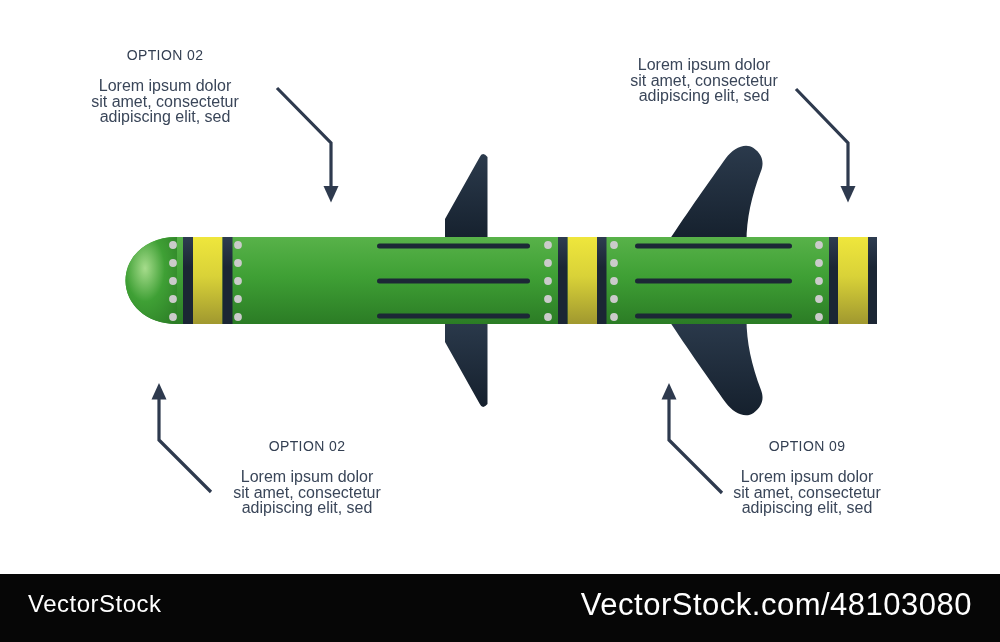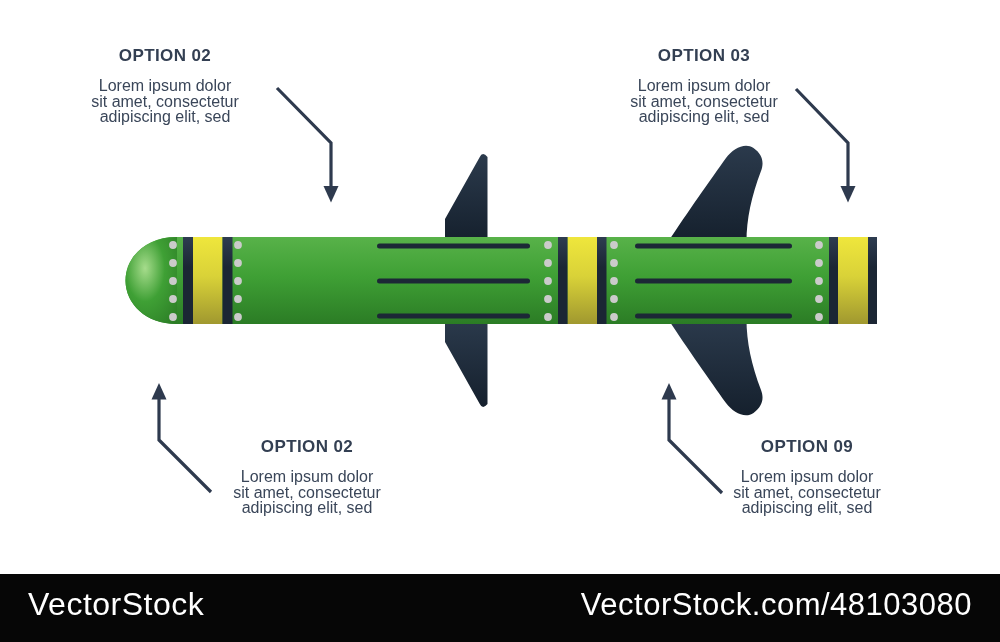--- a/index.html
+++ b/index.html
@@ -11,25 +11,25 @@
   }
   *{margin:0;padding:0;box-sizing:border-box;}
   body{font-family:"Liberation Sans",sans-serif;background:#888;}
   .stage{position:relative;width:1000px;height:642px;background:var(--bg);overflow:hidden;}
   .figure-svg{position:absolute;left:0;top:0;width:1000px;height:642px;}
   .option-block{position:absolute;width:240px;text-align:center;}
   .opt1{left:187px;top:436px;}
   .opt2{left:45px;top:45px;}
   .opt3{left:584px;top:45px;}
   .opt4{left:687px;top:436px;}
-  .option-title{font-size:17px;line-height:21px;font-weight:700;letter-spacing:.4px;color:var(--title);}
+  .option-title{font-size:14px;line-height:21px;font-weight:400;letter-spacing:.4px;color:var(--title);}
   .option-text{margin-top:12px;font-size:16px;line-height:15.5px;color:var(--body-text);}
   .watermark-bar{position:absolute;left:0;top:574px;width:1000px;height:68px;background:var(--wm-bg);
     display:flex;align-items:center;justify-content:space-between;padding:0 28px;}
-  .wm-brand{color:var(--wm-text);font-size:32px;font-weight:500;letter-spacing:.5px;transform:translateY(-4px);}
+  .wm-brand{color:var(--wm-text);font-size:24px;font-weight:500;letter-spacing:.5px;transform:translateY(-4px);}
   .wm-ref{color:var(--wm-text);font-size:31px;font-weight:400;letter-spacing:.5px;transform:translateY(-3px);}
 </style>
 </head>
 <body>
 
 <div class="stage">
 
   <svg class="figure-svg" viewBox="0 0 1000 642">
     <defs>
       <linearGradient id="bodyGrad" x1="0" y1="0" x2="0" y2="1">
@@ -134,21 +134,20 @@
   <div class="option-block opt2">
     <div class="option-title">OPTION 02</div>
     <div class="option-text">
       <div>Lorem ipsum dolor</div>
       <div>sit amet, consectetur</div>
       <div>adipiscing elit, sed</div>
     </div>
   </div>
 
   <div class="option-block opt3">
-    <div class="option-title">OPTION 03</div>
     <div class="option-text">
       <div>Lorem ipsum dolor</div>
       <div>sit amet, consectetur</div>
       <div>adipiscing elit, sed</div>
     </div>
   </div>
 
   <div class="option-block opt1">
     <div class="option-title">OPTION 02</div>
     <div class="option-text">

